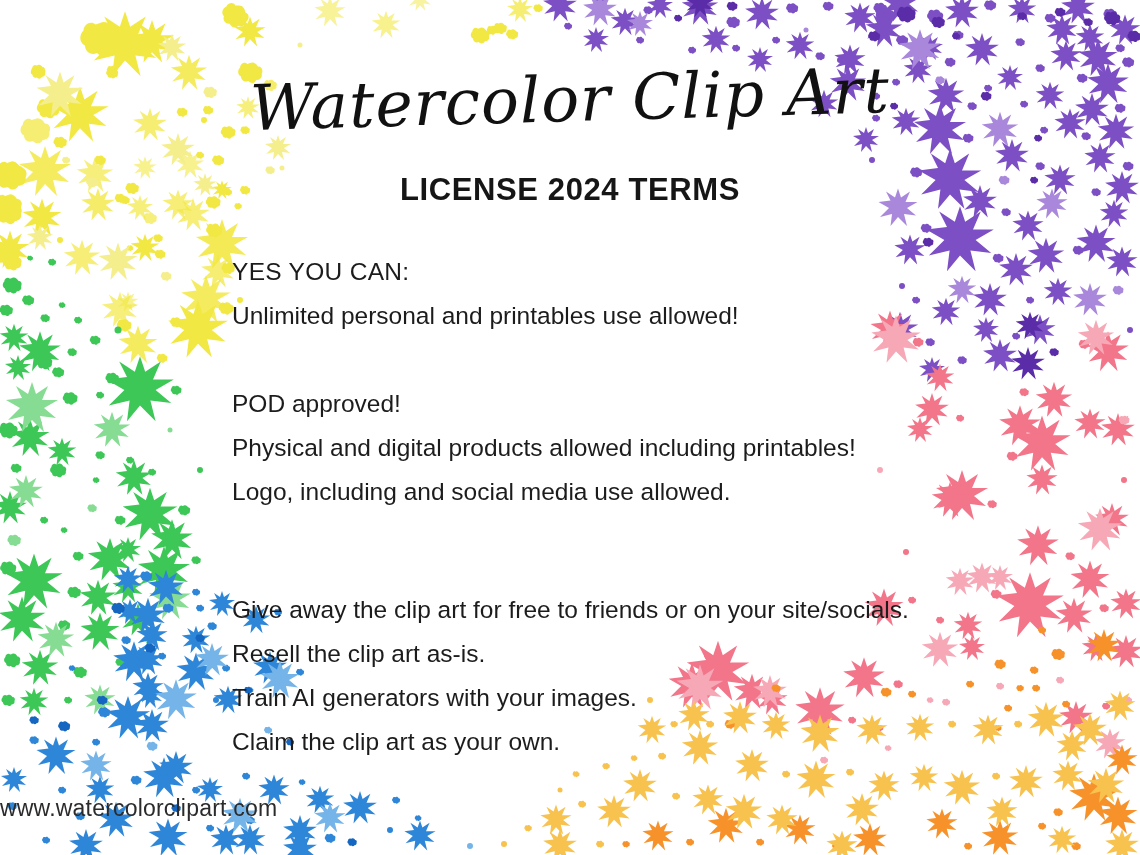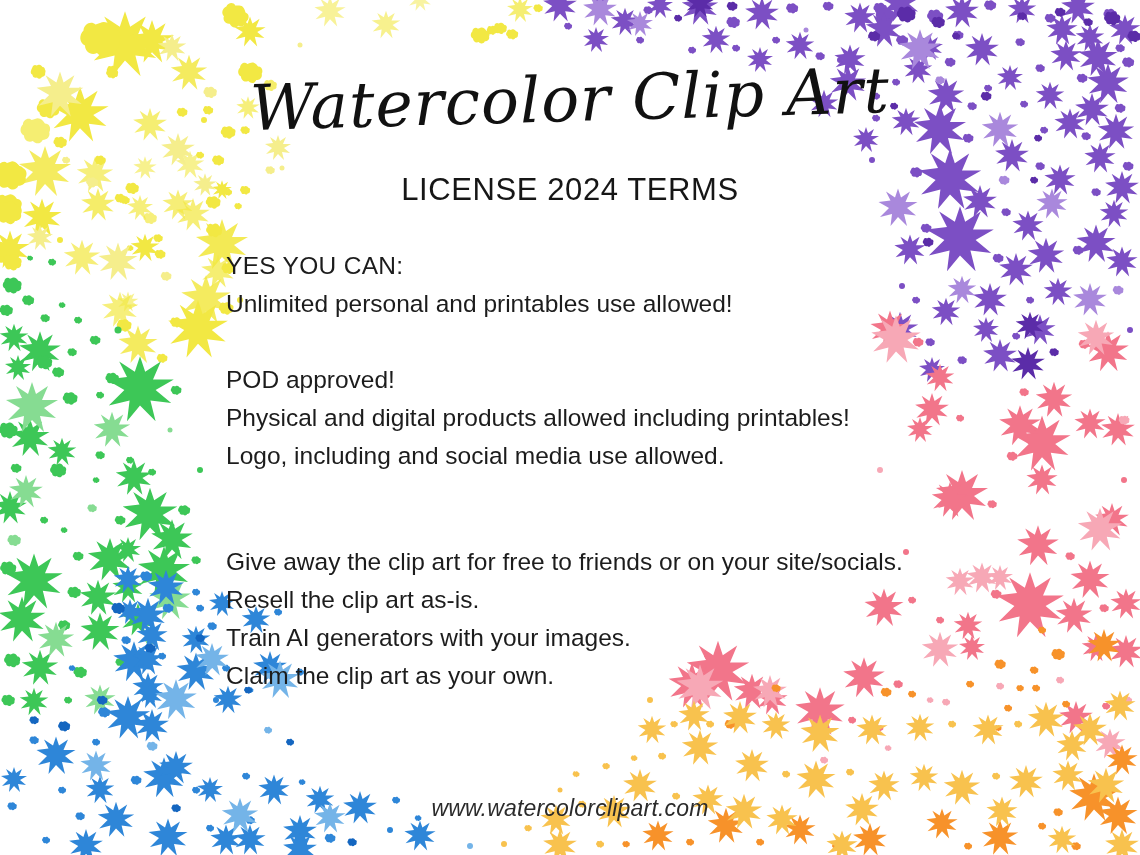--- a/index.html
+++ b/index.html
@@ -47,50 +47,49 @@
   }
 
   .license-line{
     position:absolute;
     left:0;right:0;
     top:172px;
     text-align:center;
     font-size:31px;
     letter-spacing:0.6px;
     color:#161616;
-    font-weight:400;
+    font-weight:700;
   }
 
   .terms{
     position:absolute;
     left:218px;
     top:243px;
     width:760px;
     color:#1c1c1c;
     font-size:24.5px;
     line-height:30px;
     font-weight:400;
   }
   .terms .heading{
     letter-spacing:0.3px;
   }
   .terms .blk{ margin:0; }
   .terms .gap-sm{ height:30px; }
   .terms .gap-lg{ height:60px; }
-  .terms p{ margin:8px; white-space:nowrap; }
+  .terms p{ margin:14px; white-space:nowrap; }
 
   .site-url{
     position:absolute;
     left:0;right:0;
     top:795px;
-    text-align:center;
+    text-align:left;
     font-size:23px;
     color:#2b2b2b;
     letter-spacing:0.2px;
-    font-style:italic;
   }
 </style>
 </head>
 <body>
 
 <div id="page">
 
   <svg id="splatter-layer" viewBox="0 0 1140 855" preserveAspectRatio="none" aria-hidden="true">
     <defs>
 

